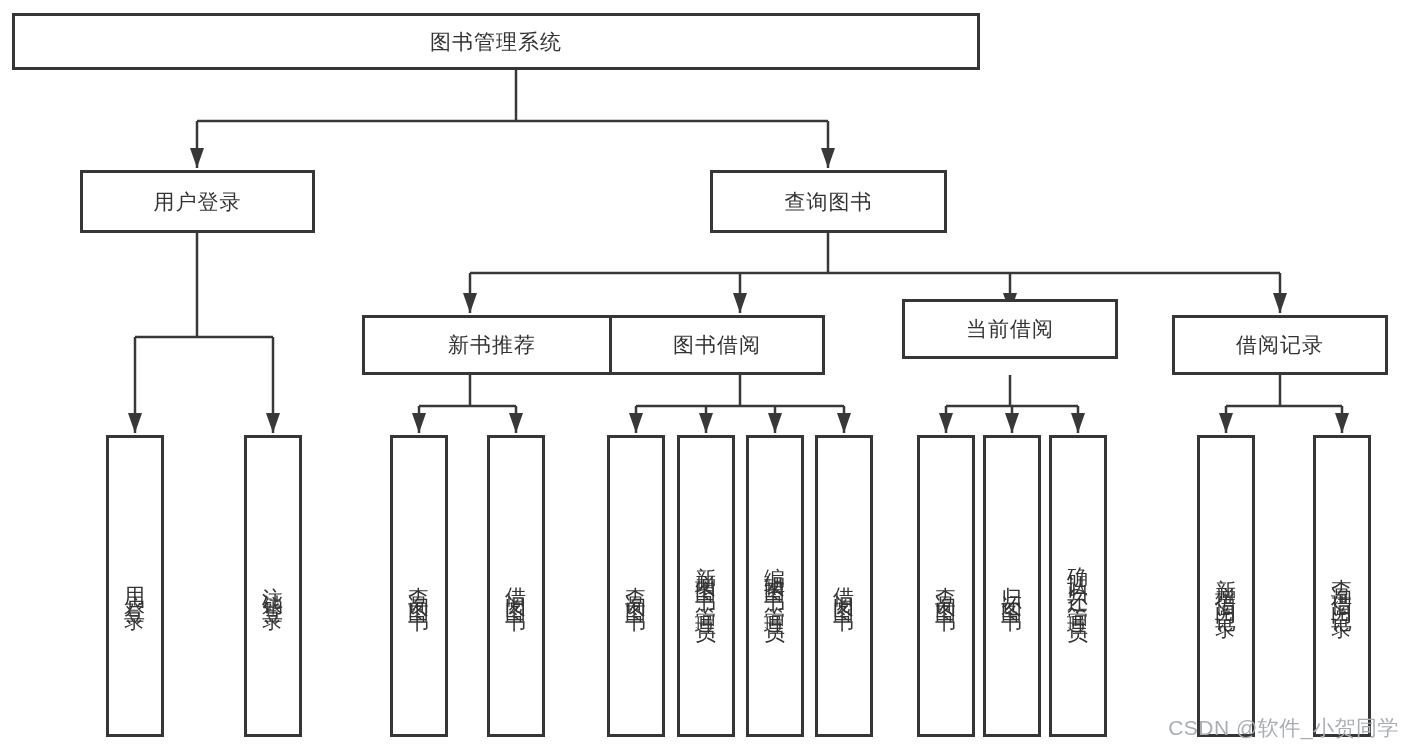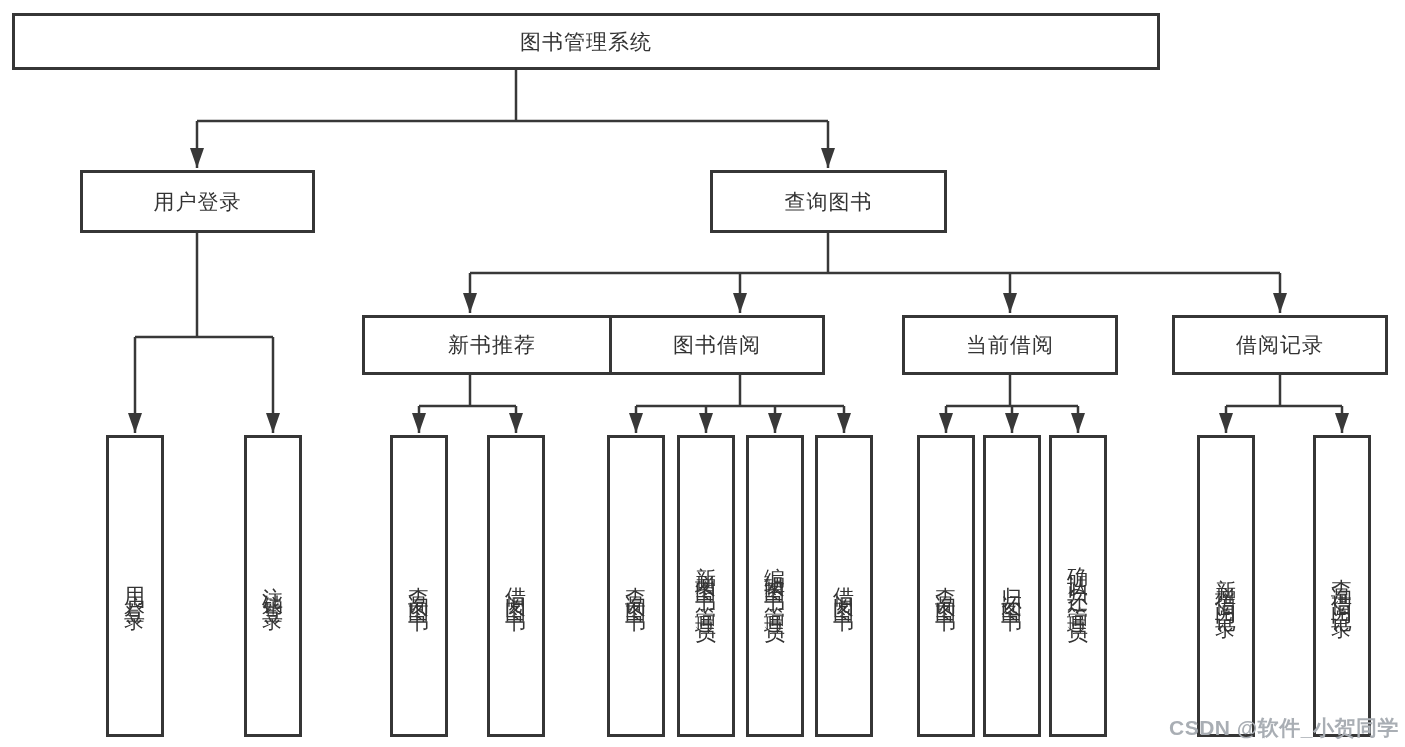--- a/index.html
+++ b/index.html
@@ -40,21 +40,20 @@
     line-height:1;
     white-space:nowrap;
   }
   .watermark{
     position:absolute;
     right:6px;bottom:5px;
     z-index:3;
     color:var(--watermark);
     font-size:21px;
     letter-spacing:0.5px;
-    font-weight:bold;
   }
 </style>
 </head>
 <body>
 
 <div class="stage">
 
   <svg class="connectors" width="1405" height="747" aria-hidden="true">
     <defs>
       <marker id="arrow" class="arrowhead" markerUnits="userSpaceOnUse" markerWidth="22" markerHeight="16" refX="20" refY="7" orient="auto">
@@ -96,28 +95,28 @@
     <line x1="946" y1="406" x2="946" y2="433" marker-end="url(#arrow)"></line>
     <line x1="1012" y1="406" x2="1012" y2="433" marker-end="url(#arrow)"></line>
     <line x1="1078" y1="406" x2="1078" y2="433" marker-end="url(#arrow)"></line>
 
     <line x1="1280" y1="375" x2="1280" y2="406"></line>
     <line x1="1226" y1="406" x2="1342" y2="406"></line>
     <line x1="1226" y1="406" x2="1226" y2="433" marker-end="url(#arrow)"></line>
     <line x1="1342" y1="406" x2="1342" y2="433" marker-end="url(#arrow)"></line>
   </svg>
 
-  <div class="box hbox" style="left:12px;top:13px;width:1148px;height:57px;">图书管理系统</div>
+  <div class="box hbox" style="left:12px;top:13px;width:968px;height:57px;">图书管理系统</div>
 
   <div class="box hbox" style="left:80px;top:170px;width:235px;height:63px;">用户登录</div>
   <div class="box hbox" style="left:710px;top:170px;width:237px;height:63px;">查询图书</div>
 
   <div class="box hbox" style="left:362px;top:315px;width:260px;height:60px;">新书推荐</div>
   <div class="box hbox" style="left:609px;top:315px;width:216px;height:60px;">图书借阅</div>
-  <div class="box hbox" style="left:902px;top:315px;width:216px;height:60px;">当前借阅</div>
+  <div class="box hbox" style="left:902px;top:299px;width:216px;height:60px;">当前借阅</div>
   <div class="box hbox" style="left:1172px;top:315px;width:216px;height:60px;">借阅记录</div>
 
   <div class="box leaf" style="left:106px;">
     <span>用户登录</span>
     </div>
   <div class="box leaf" style="left:244px;">
     <span>注销登录</span>
     </div>
 
   <div class="box leaf" style="left:390px;">

